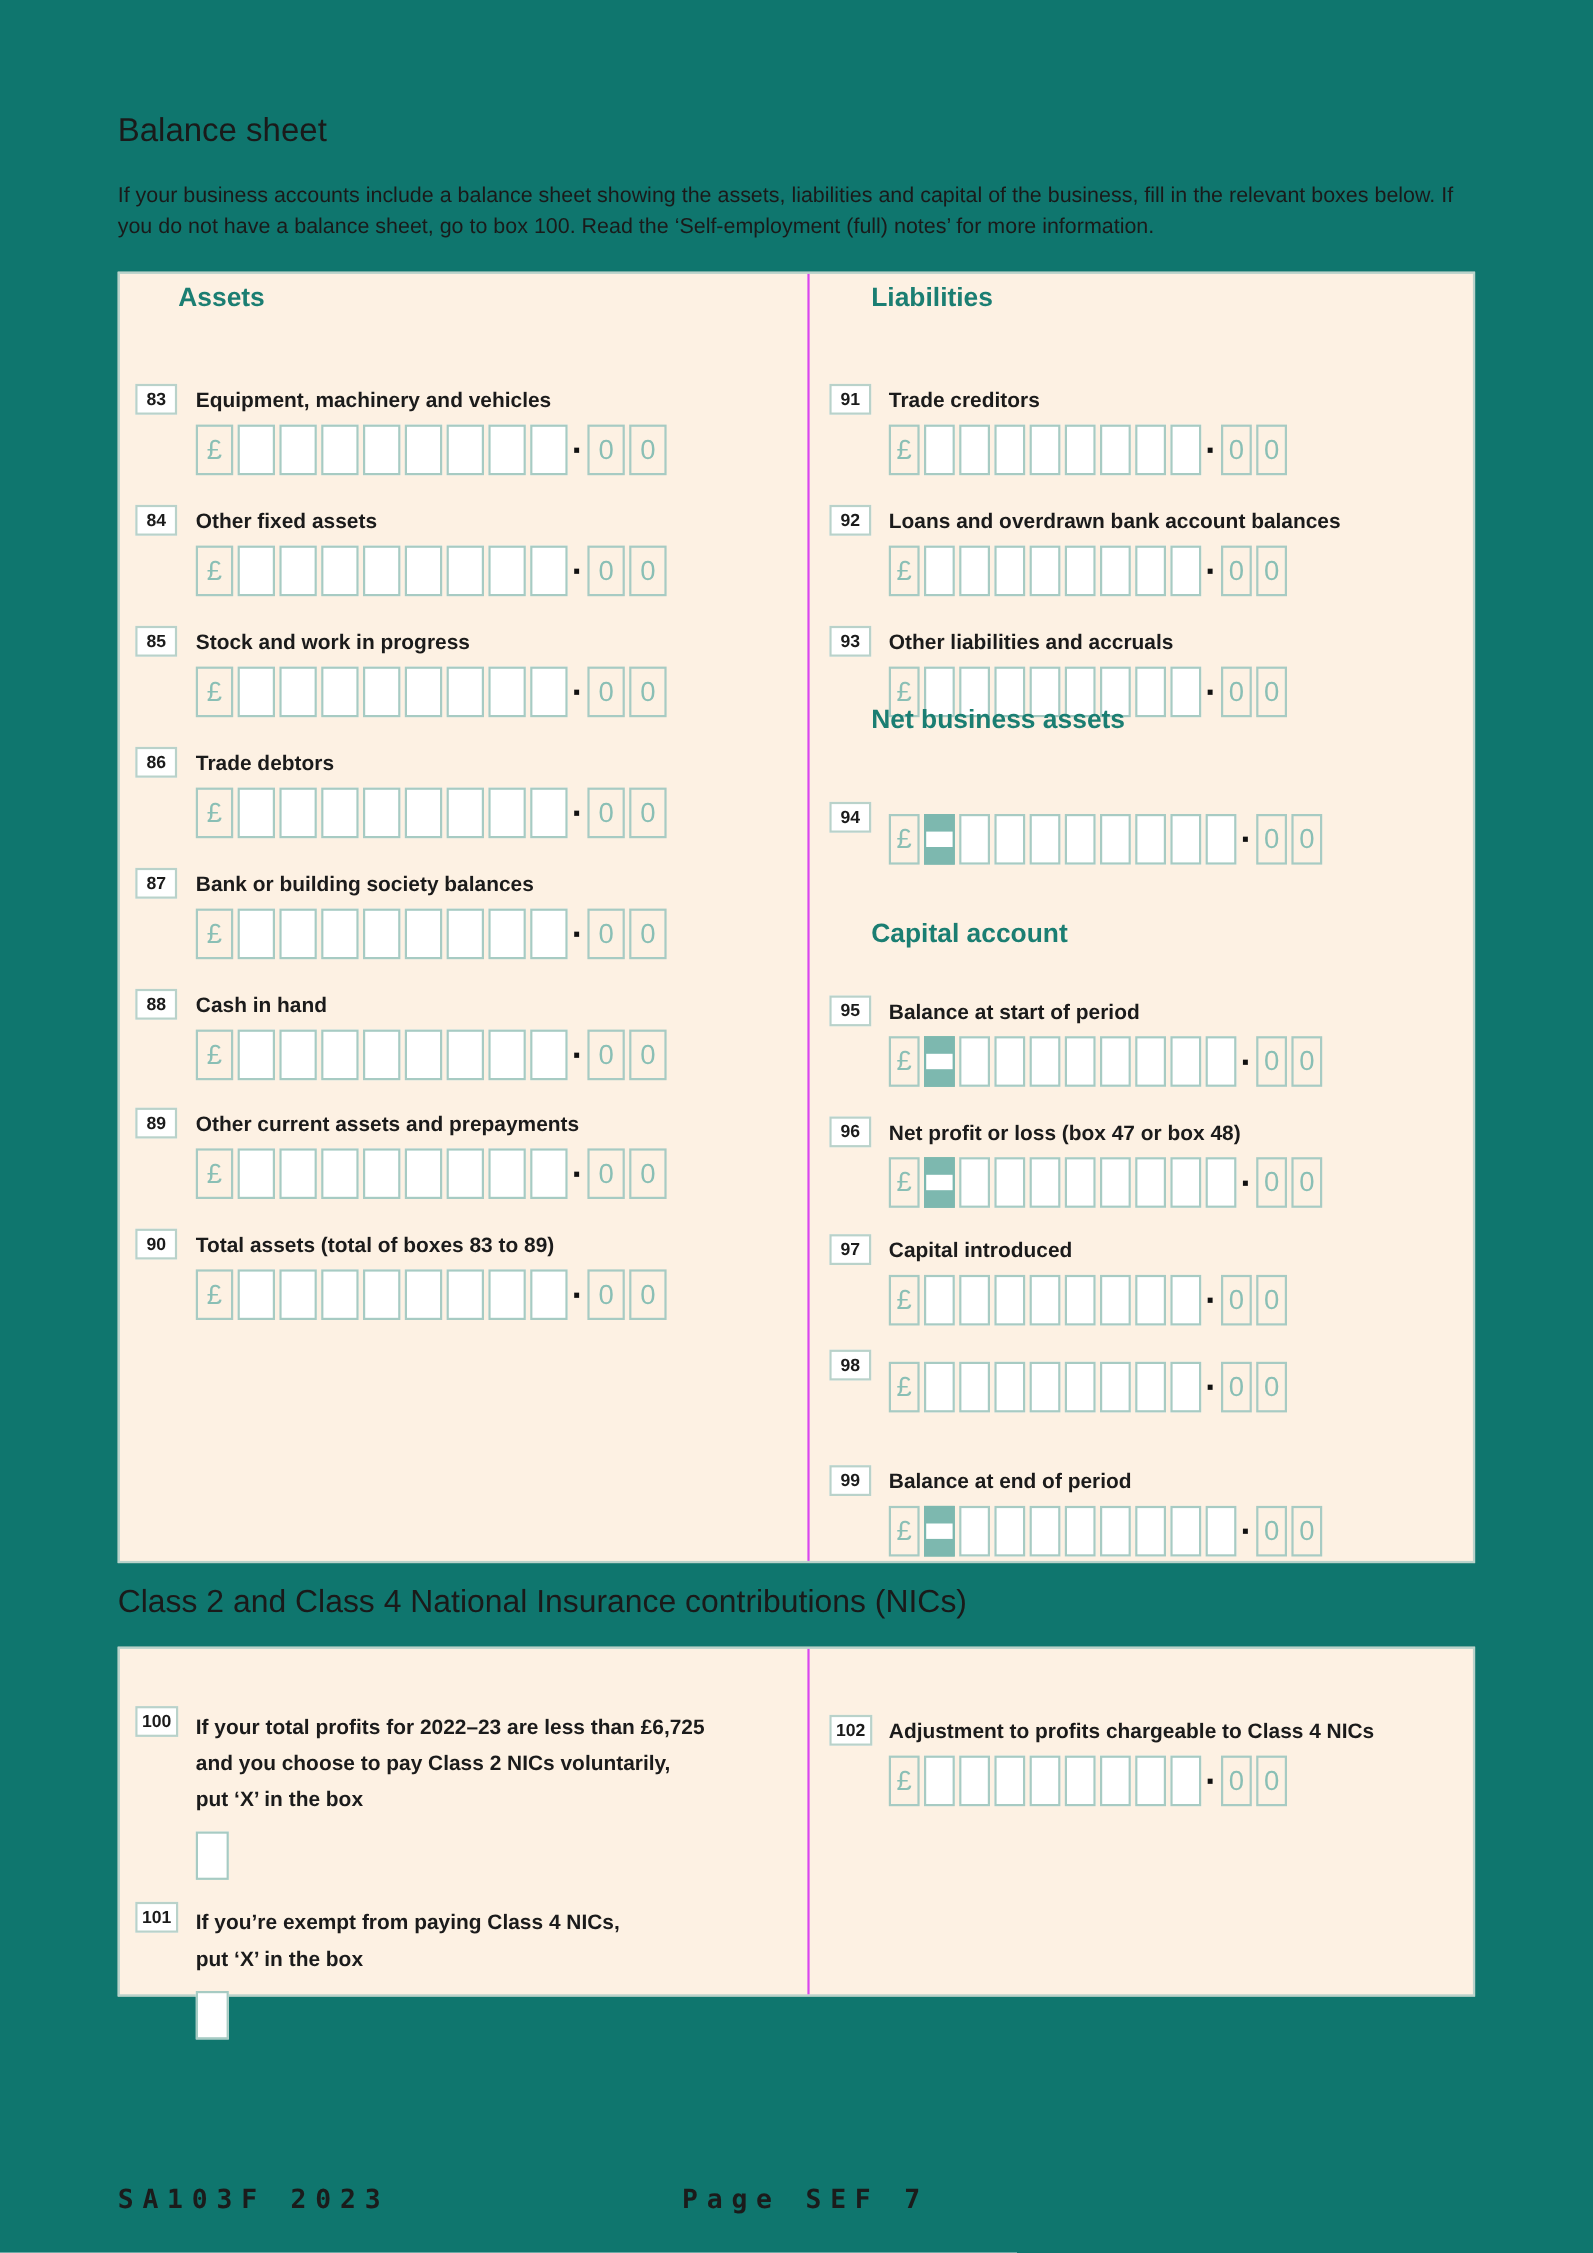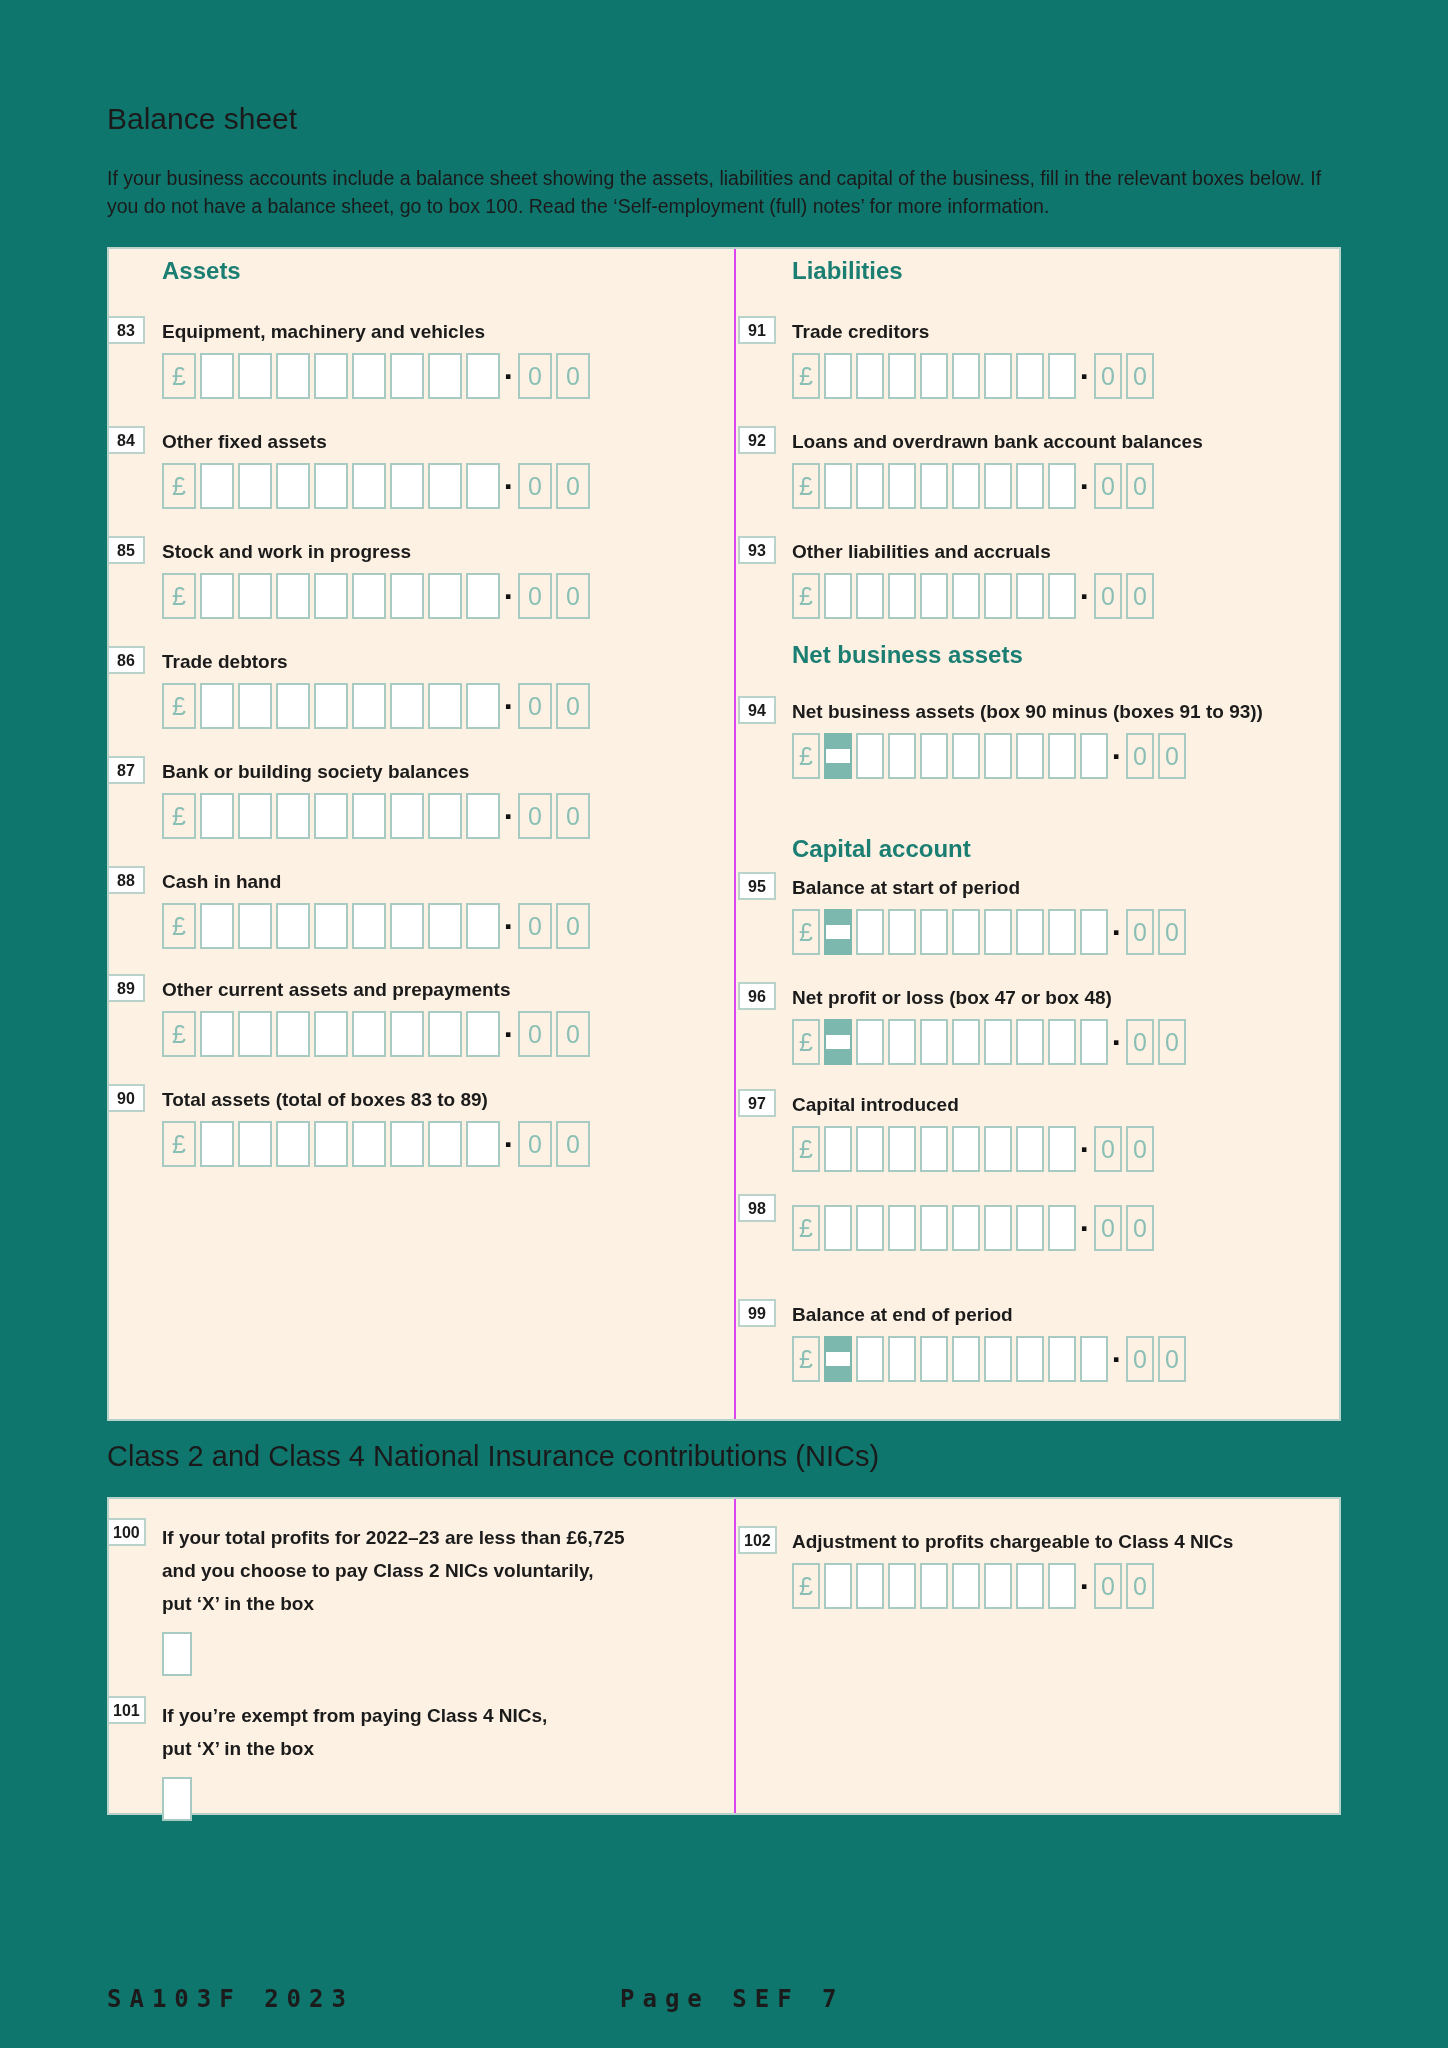--- a/index.html
+++ b/index.html
@@ -13,21 +13,21 @@
   .panel { position:absolute; left:107px; width:1234px; background:#fdf1e3; border:2px solid #b9d2ca; box-sizing:border-box; }
   .panel1 { top:247px; height:1174px; }
   .panel2 { top:1497px; height:318px; }
   .col { position:absolute; top:0; bottom:0; }
   .col-left  { left:0; width:625px; }
   .col-right { left:625px; right:0; border-left:2px solid #d946ef; }
 
   .teal-heading { position:absolute; left:53px; margin:0; font-size:24px; font-weight:bold; color:#1b7e72; }
   .col-right .teal-heading { left:56px; }
 
-  .field { position:absolute; left:0; right:8px; }
+  .field { position:absolute; left:16px; right:8px;margin-top:33px; }
   .badge {
     position:absolute; left:-2px; top:-3px; min-width:38px; height:28px; line-height:26px;
     text-align:center; background:#ffffff; border:2px solid #b9d2ca; box-sizing:border-box;
     font-size:16px; font-weight:bold; padding:0 4px; color:#1b1b1b;
   }
   .col-right .badge { left:2px; }
   .flabel { margin-left:53px; font-size:19px; font-weight:bold; line-height:26px; color:#1b1b1b; }
   .col-right .flabel { margin-left:56px; }
   .flabel .lline { line-height:33px; }
 
@@ -263,21 +263,20 @@
             <div class="dot">·</div>
             <div class="cbox pence">0</div>
             <div class="cbox pence">0</div>
           </div>
       </div>
 
       <h2 class="teal-heading" style="top:392px">Net business assets</h2>
 
       <div class="field" style="top:450px">
         <span class="badge">94</span>
-        <div class="flabel">Net business assets (box 90 minus (boxes 91 to 93))</div>
         <div class="money-row has-minus">
             <div class="cbox pound">£</div>
             <div class="cbox minus">
               <div class="minus-bar"></div>
             </div>
             <div class="cbox digit"></div>
             <div class="cbox digit"></div>
             <div class="cbox digit"></div>
             <div class="cbox digit"></div>
             <div class="cbox digit"></div>

